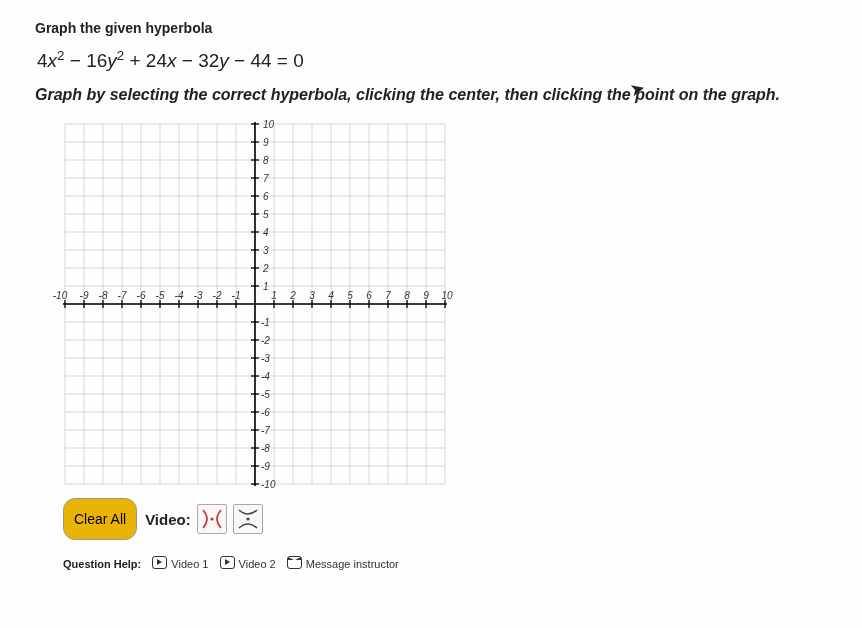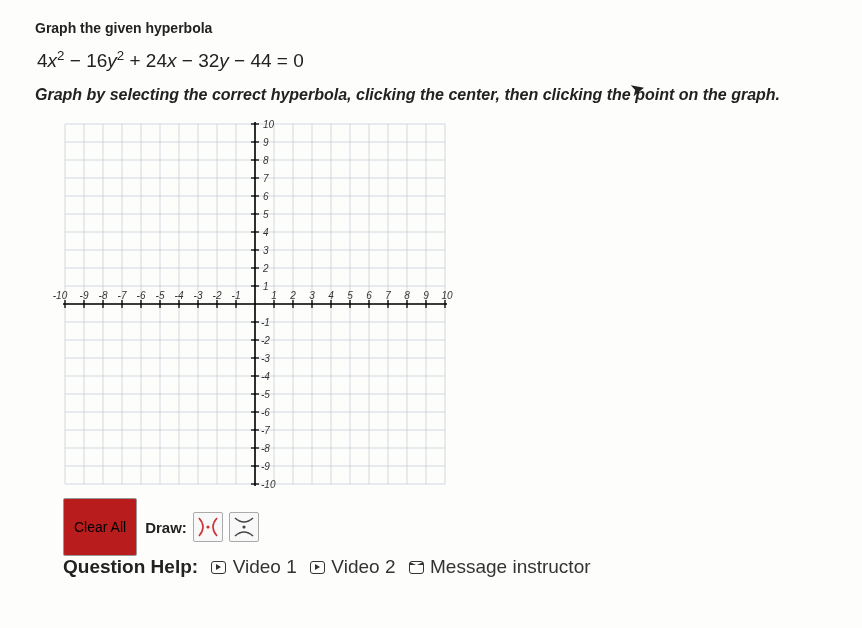--- a/index.html
+++ b/index.html
@@ -35,45 +35,46 @@
     }
     .controls {
       margin-top: 4px;
       margin-left: 28px;
       display: flex;
       align-items: center;
       gap: 6px;
     }
     .clear-btn {
       border: 1px solid #999;
-      background: #b91c1c;
-      padding: 20px 10px;
+      background: #eab308;
+      padding: 12px 10px;
       font-size: 14px;
       cursor: pointer;
-      border-radius: 2px;
+      border-radius: 12px;
     }
     .draw-label {
       font-size: 15px;
       font-weight: 600;
       margin-left: 2px;
     }
     .tool-icon {
       width: 30px;
       height: 30px;
       border: 1px solid #aaa;
       background: #f8f8f8;
       display: inline-flex;
       align-items: center;
       justify-content: center;
       cursor: pointer;
       border-radius: 2px;
     }
     .help-row {
+      margin-top: 16px;
       margin-left: 28px;
-      font-size: 19px;
+      font-size: 11px;
       font-weight: 600;
     }
     .help-link {
       color: #333;
       text-decoration: none;
       margin-left: 8px;
       font-weight: 500;
       cursor: pointer;
     }
     .help-icon {
@@ -262,21 +263,21 @@
           <text x="6" y="148">-8</text>
           <text x="6" y="166">-9</text>
           <text x="6" y="184">-10</text>
       </g>
     </g>
   </svg>
 </div>
 
 <div class="controls">
   <button class="clear-btn">Clear All</button>
-  <span class="draw-label">Draw:</span>
+  <span class="draw-label">Video:</span>
   <div class="tool-icon">
     <svg width="26" height="26" viewBox="0 0 26 26">
       <path d="M4,4 Q12,13 4,22" stroke="#c33" stroke-width="1.6" fill="none"></path>
       <path d="M22,4 Q14,13 22,22" stroke="#c33" stroke-width="1.6" fill="none"></path>
       <circle cx="13" cy="13" r="1.6" fill="#c33"></circle>
     </svg>
   </div>
   <div class="tool-icon">
     <svg width="26" height="26" viewBox="0 0 26 26">
       <path d="M4,4 Q13,12 22,4" stroke="#444" stroke-width="1.6" fill="none"></path>

